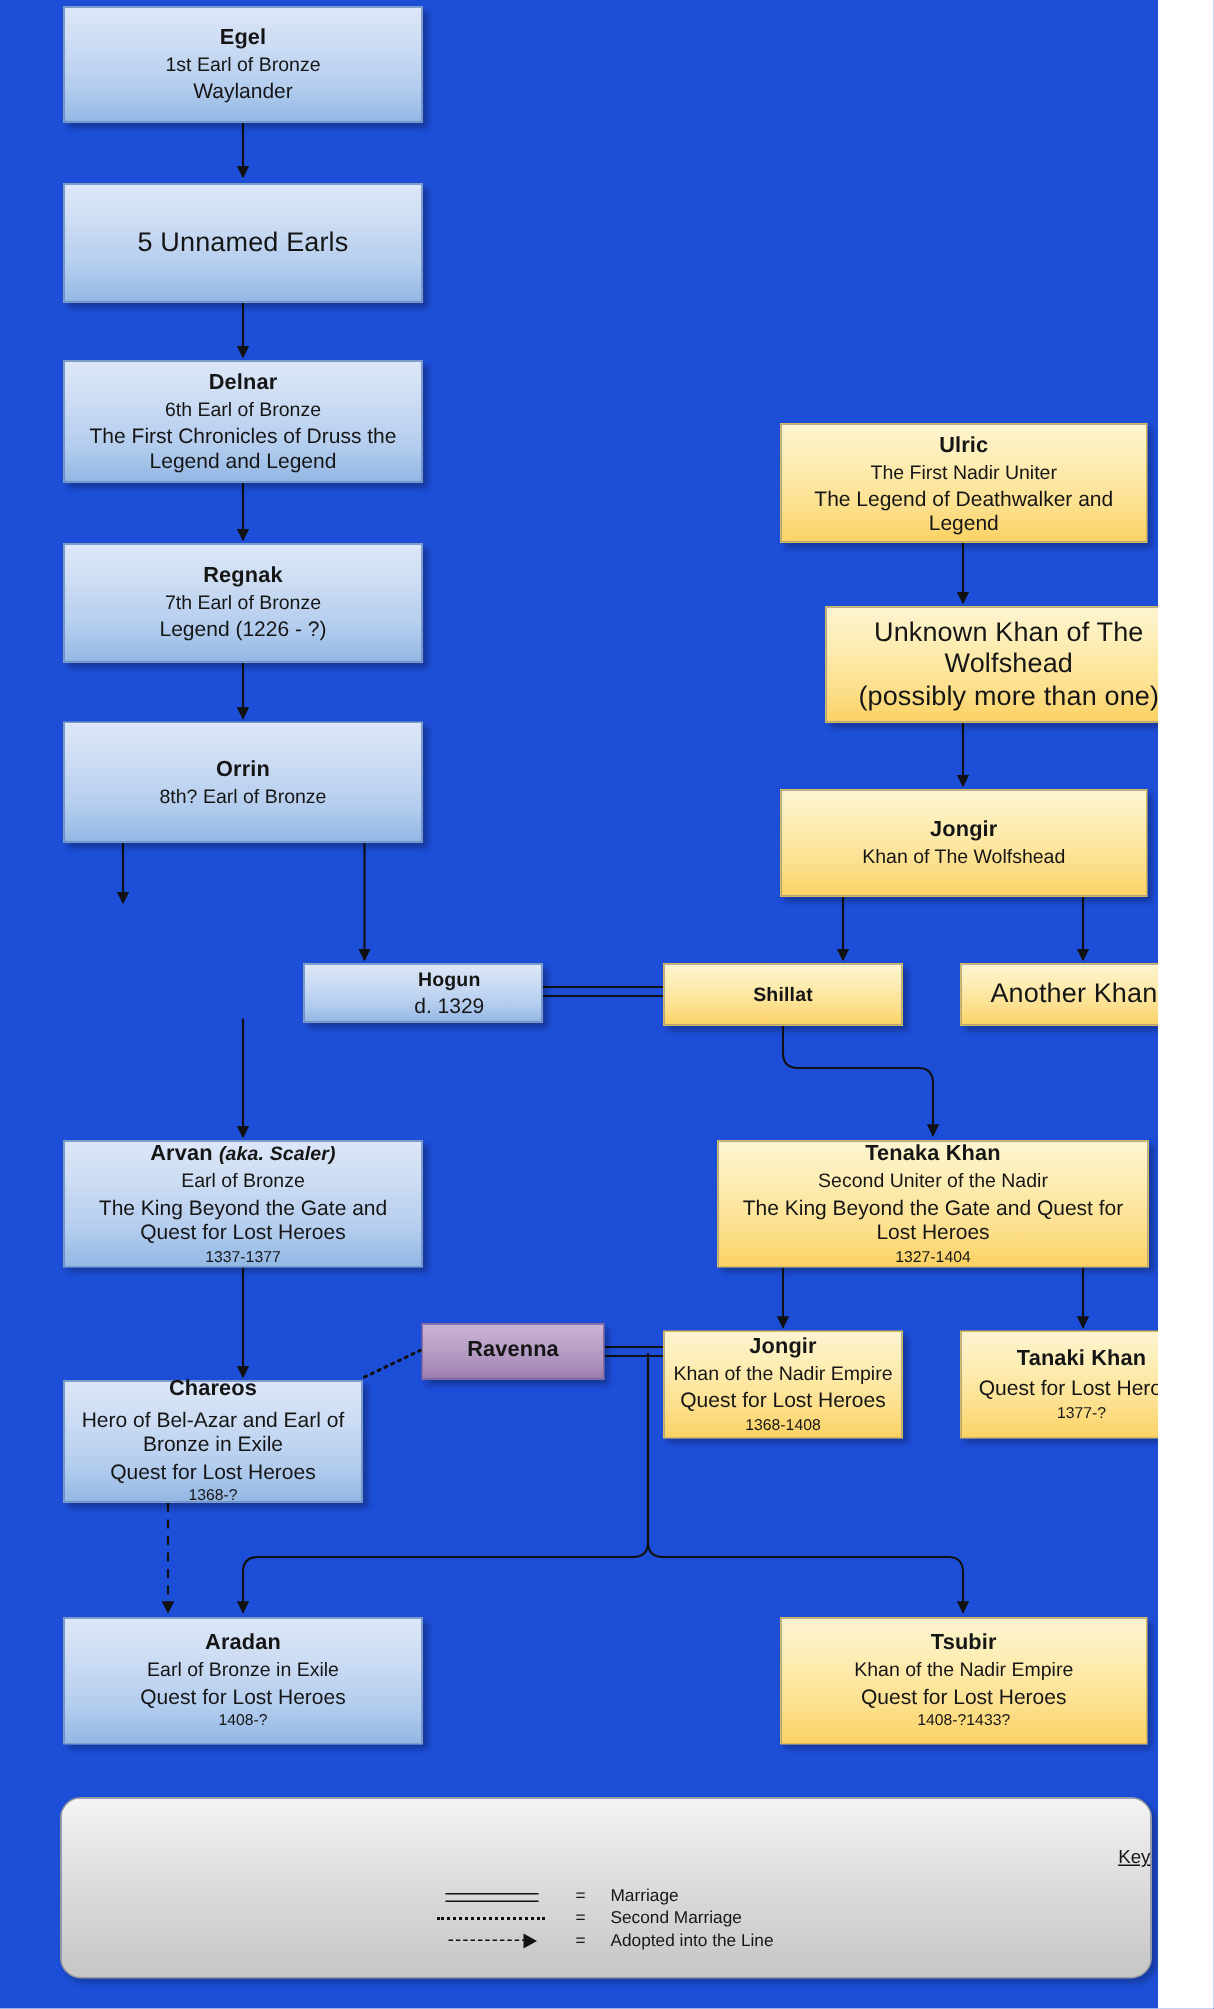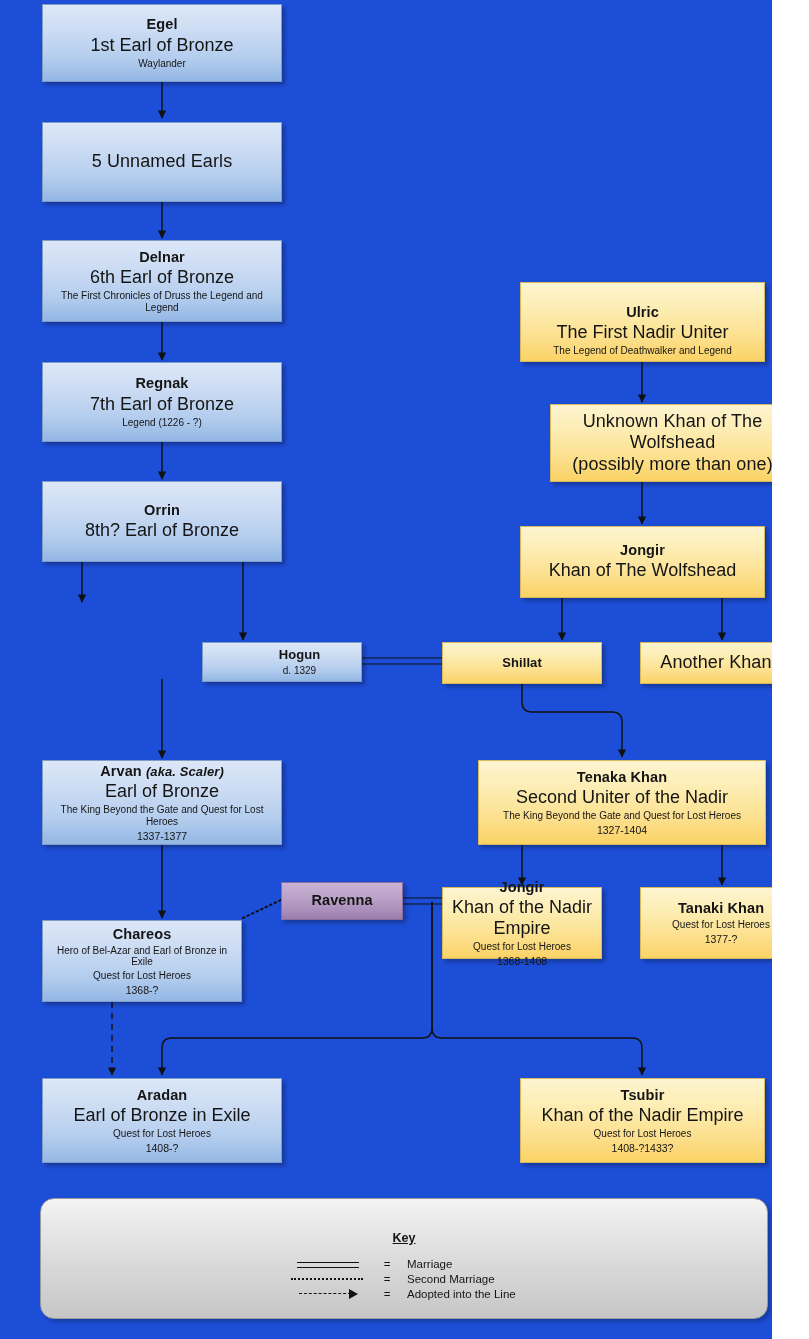--- a/index.html
+++ b/index.html
@@ -53,25 +53,25 @@
     font-weight:bold;
     font-size:14.5px;
     letter-spacing:.1px;
   }
   .n-name .aka{
     font-weight:bold;
     font-style:italic;
     font-size:13px;
   }
   .n-title{
-    font-size:18px;
+    font-size:13px;
     margin-top:1px;
   }
   .n-sub{
-    font-size:10px;
+    font-size:14px;
     margin-top:2px;
   }
   .n-dates{
     font-size:10.5px;
     margin-top:2px;
   }
   
   .node.plain .n-name{ font-weight:normal; font-size:18px; }
   .node.plain-bold .n-name{ font-weight:bold; font-size:13px; }
 
@@ -84,23 +84,23 @@
     border:1px solid #9b9b9b;
     border-radius:14px;
     background:linear-gradient(to bottom,#f4f4f4 0%,#eaeaea 18%,#d6d6d6 62%,#c6c6c6 100%);
     box-shadow:3px 3px 4px rgba(0,0,0,0.25);
     z-index:10;
   }
   #keytitle{
     position:absolute;
     left:0; top:32px;
     width:100%;
-    text-align:center;
+    text-align:right;
     font-size:12.5px;
-    font-weight:bold;
+    font-weight:normal;
     text-decoration:underline;
     color:#141414;
   }
   #keyrows{
     position:absolute;
     left:248px; top:58px;
     font-size:11.5px;
     color:#151515;
   }
   .keyrow{

